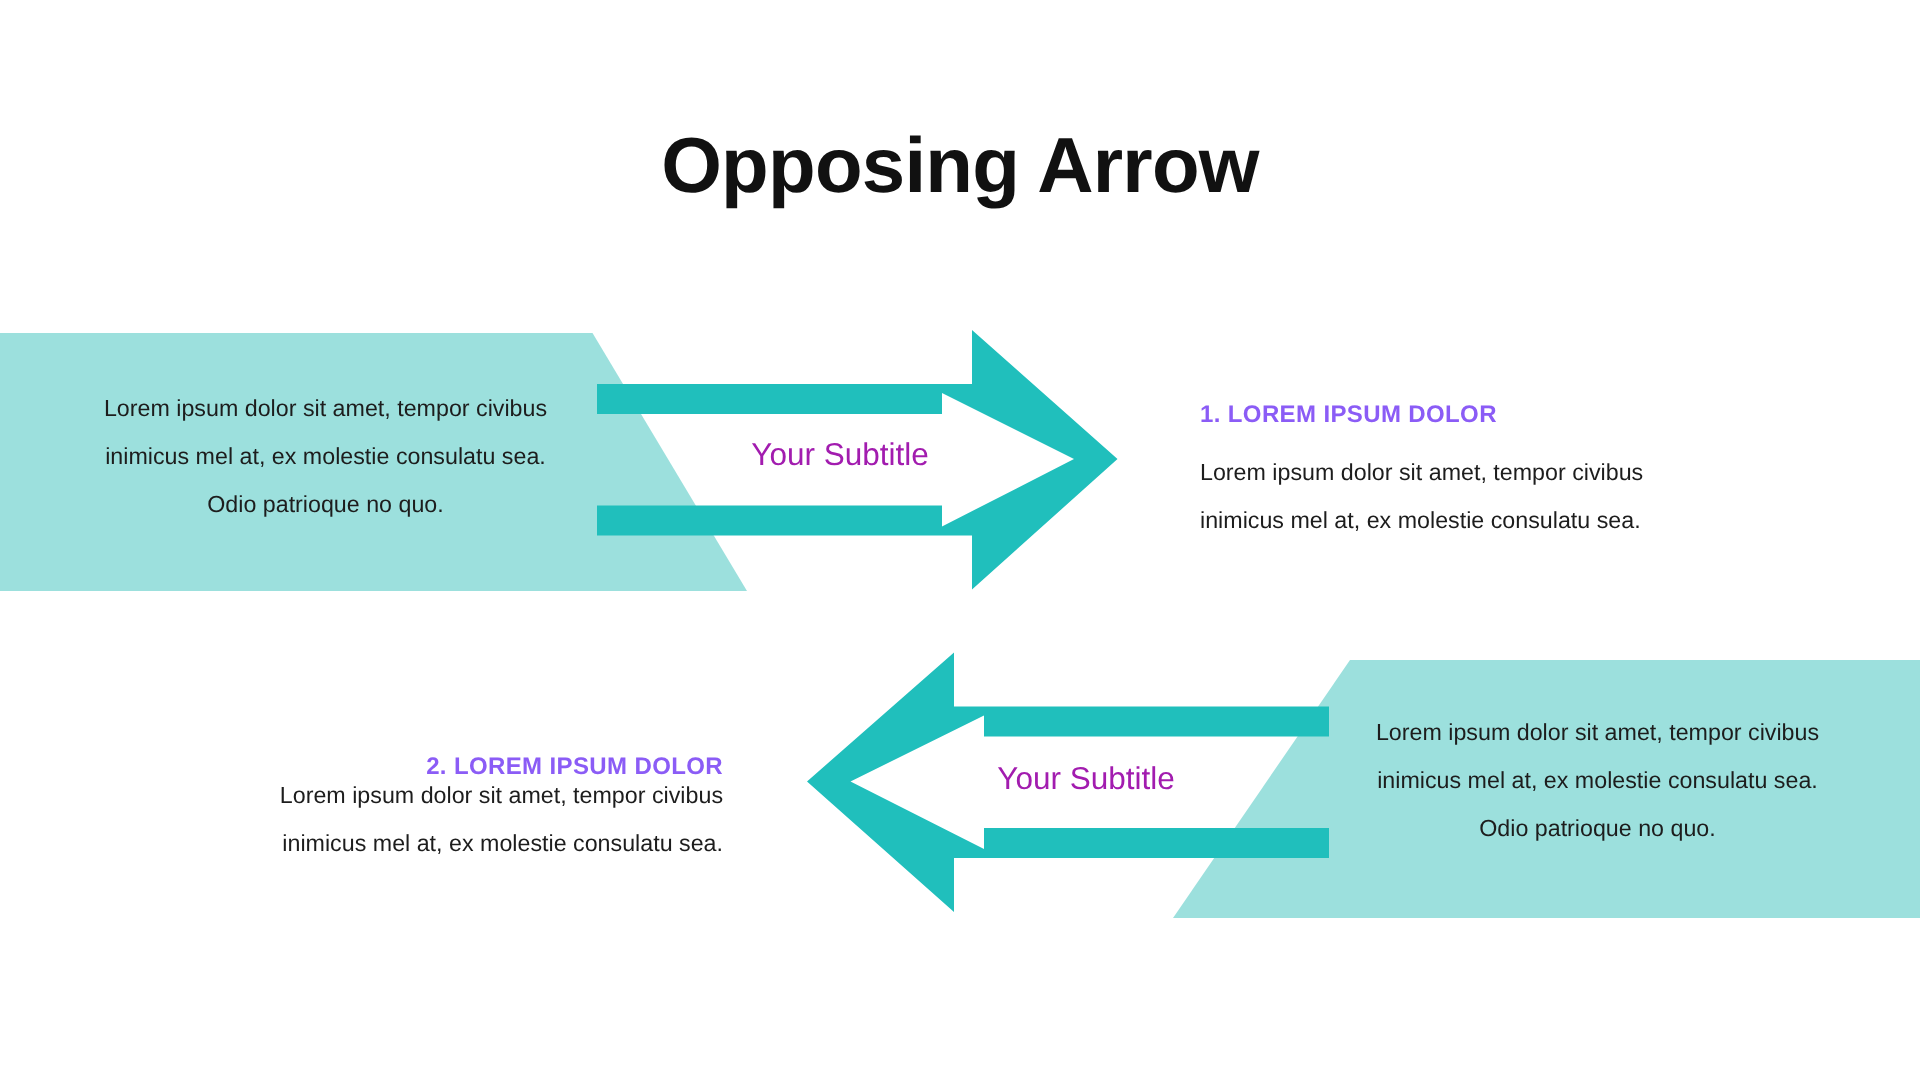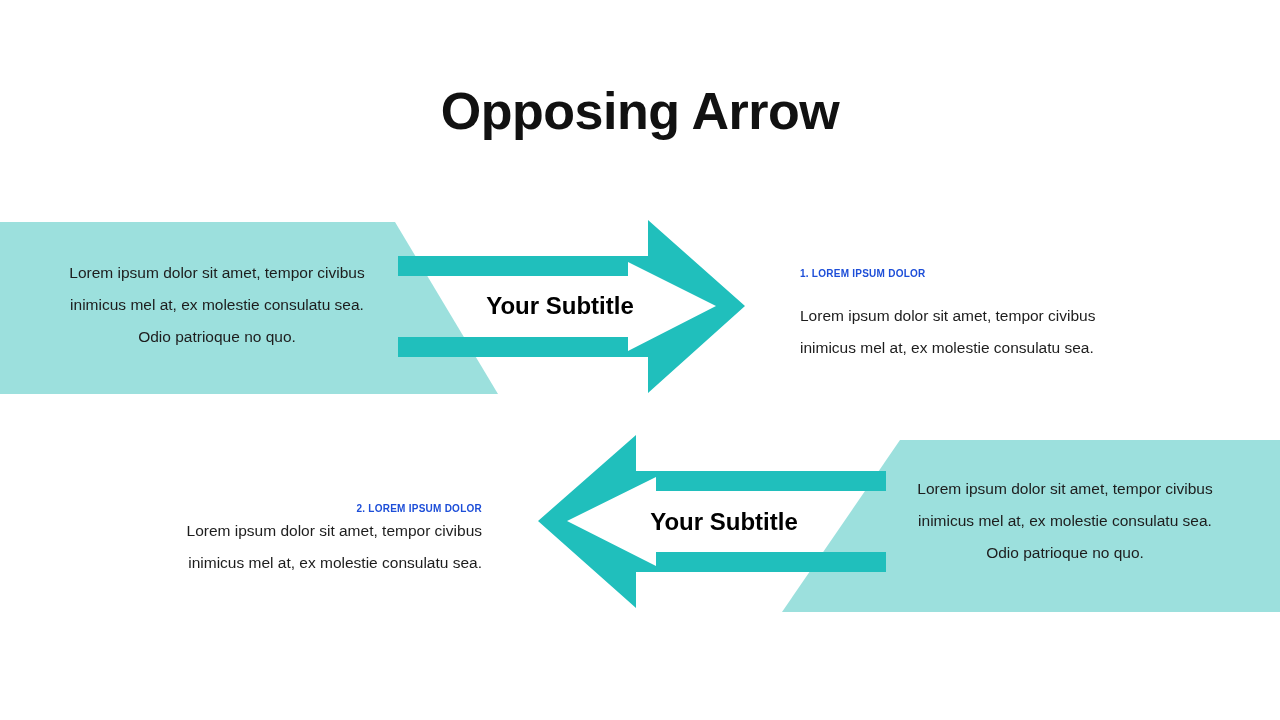--- a/index.html
+++ b/index.html
@@ -50,24 +50,24 @@
   
   .panel-text {
     position: absolute;
     font-size: 15.5px;
     line-height: 2.05;
     color: #1d1d1d;
   }
 
   .row-heading {
     position: absolute;
-    font-size: 10px;
+    font-size: 16px;
     font-weight: bold;
     letter-spacing: 0.25px;
-    color: #1d4ed8;
+    color: #8b5cf6;
     white-space: nowrap;
   }
 
   .row-body {
     position: absolute;
     font-size: 15.5px;
     line-height: 2.05;
     color: #1d1d1d;
   }
 
@@ -110,23 +110,23 @@
   #block-bottom-right {
     left: 900px;
     top: 473px;
     width: 330px;
     text-align: center;
   }
 
   
   .arrow-subtitle {
     position: absolute;
-    font-size: 24px;
-    font-weight: bold;
-    color: #000000;
+    font-size: 21px;
+    font-weight: normal;
+    color: #a21caf;
     white-space: nowrap;
     text-align: center;
   }
   #subtitle-top {
     left: 420px;
     top: 292px;
     width: 280px;
   }
   #subtitle-bottom {
     left: 590px;

